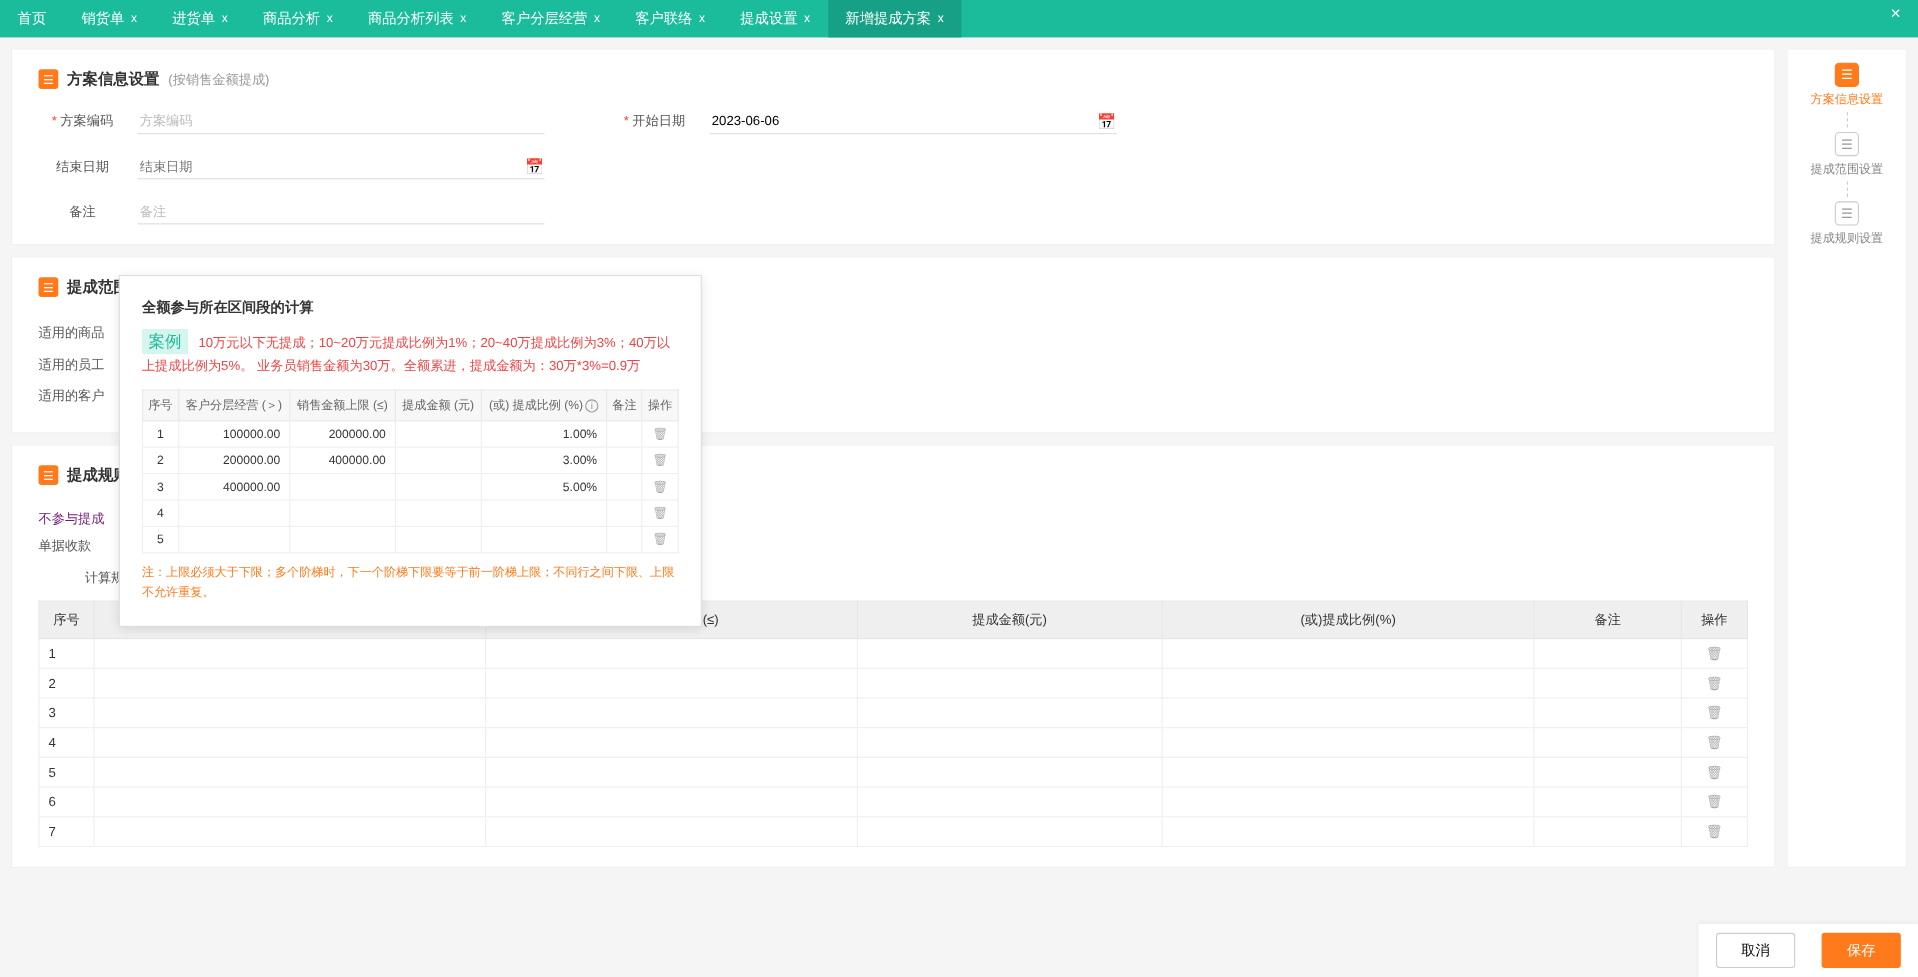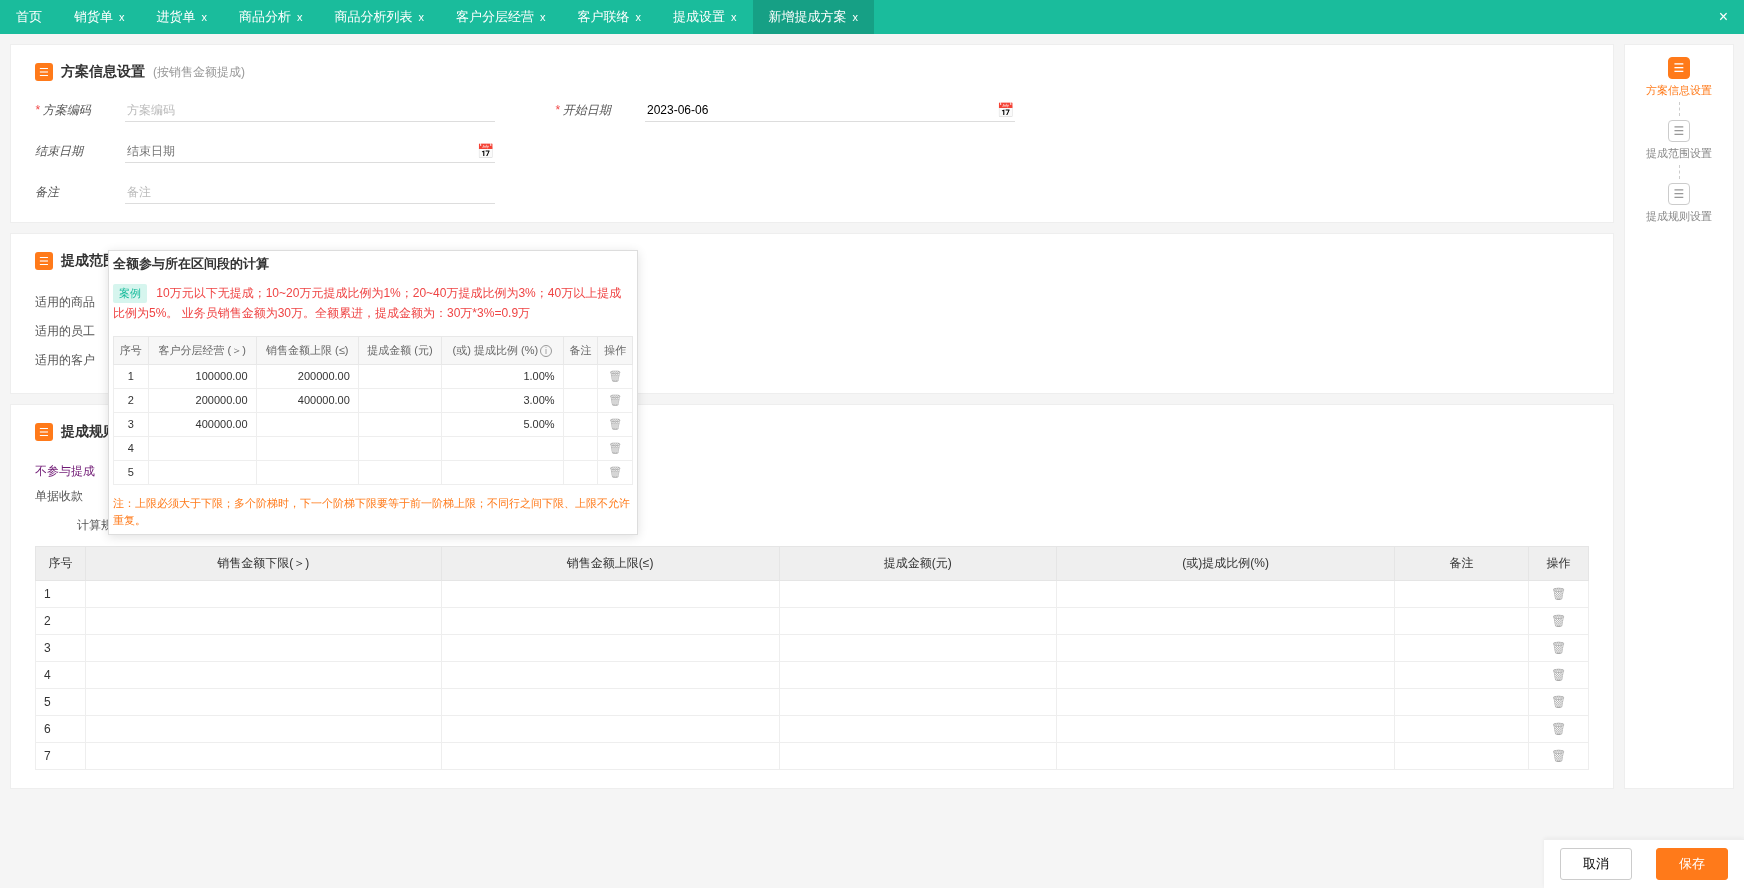--- a/index.html
+++ b/index.html
@@ -1,58 +1,58 @@
 <!DOCTYPE html>
 <html><head>
 <meta charset="utf-8">
 <style>
 * { box-sizing: border-box; margin: 0; padding: 0; }
 body { font-family: "Microsoft YaHei", Arial, sans-serif; font-size: 12px; color: #333; background: #f5f5f5; }
 
-.tabs-bar { background: #1abc9c; display: flex; align-items: center; height: 34px; position: relative; }
+.tabs-bar { background: #1abc9c; display: flex; height: 34px; position: relative; }
 .tab { padding: 0 16px; height: 34px; display: flex; align-items: center; color: #fff; cursor: pointer; font-size: 13px; }
 .tab.active { background: #16a085; }
 .tab .close { margin-left: 6px; font-size: 11px; }
 .tabs-close-all { position: absolute; right: 8px; color: #fff; font-size: 16px; cursor: pointer; padding: 4px 8px; }
 
 .content-wrap { display: flex; gap: 10px; padding: 10px; }
 .main-col { flex: 1; display: flex; flex-direction: column; gap: 10px; }
 .side-col { width: 110px; background: #fff; border: 1px solid #eee; padding: 12px 4px; }
 
 .panel { background: #fff; border: 1px solid #eee; padding: 18px 24px; }
 .panel-header { display: flex; align-items: center; gap: 8px; margin-bottom: 18px; }
 .panel-icon { width: 18px; height: 18px; border-radius: 3px; background: #ff7a1a; color: #fff; display: flex; align-items: center; justify-content: center; font-size: 11px; }
 .panel-title { font-size: 14px; font-weight: 600; }
 .panel-sub { color: #999; font-size: 12px; }
 
 .form-grid { display: grid; grid-template-columns: repeat(2, 460px); gap: 18px 60px; }
 .form-row { display: flex; align-items: center; }
-.form-label { width: 90px; text-align: left; padding-right: 10px; color: #555; font-style: italic; }
+.form-label { width: 90px; text-align: center; padding-right: 10px; color: #555; }
 .req { color: #f04848; margin-right: 3px; }
 .form-input { flex: 1; border: none; border-bottom: 1px solid #ddd; padding: 4px 2px; font-size: 12px; outline: none; background: transparent; }
 .form-input::placeholder { color: #bbb; }
 .date-wrap { flex: 1; position: relative; display: flex; align-items: center; border-bottom: 1px solid #ddd; }
 .date-wrap input { border: none; flex: 1; padding: 4px 2px; font-size: 12px; outline: none; background: transparent; }
 .cal-icon { color: #ff7a1a; font-size: 14px; }
 
 .scope-list > div { padding: 6px 0; color: #555; }
 
 .radio-row { display: flex; align-items: center; gap: 22px; margin: 8px 0; }
 .radio-row .lbl { width: 90px; text-align: right; color: #555; }
 .radio-opt { display: flex; align-items: center; gap: 4px; }
 .radio-opt input { accent-color: #ff7a1a; }
 
 .main-table { width: 100%; border-collapse: collapse; margin-top: 12px; }
 .main-table th { background: #efefef; padding: 8px; font-weight: 500; font-size: 12px; border: 1px solid #e5e5e5; text-align: center; }
 .main-table td { padding: 6px 8px; border: 1px solid #eee; text-align: center; height: 24px; }
 .del-icon { color: #aaa; cursor: pointer; }
 
-.tooltip-pop { position: absolute; top: 250px; left: 108px; width: 530px; background: #fff; border: 1px solid #ddd; box-shadow: 0 2px 10px rgba(0,0,0,.12); padding: 4px; z-index: 100; }
+.tooltip-pop { position: absolute; top: 250px; left: 108px; width: 530px; background: #fff; border: 1px solid #ddd; box-shadow: 0 2px 10px rgba(0,0,0,.12); padding: 20px; z-index: 100; }
 .tooltip-pop h4 { font-size: 13px; font-weight: 600; margin-bottom: 10px; }
-.case-tag { display: inline-block; background: #d6f5ee; color: #1abc9c; padding: 2px 6px; border-radius: 2px; font-size: 11px; margin-right: 6px; }
+.case-tag { display: inline-block; background: #d6f5ee; color: #1abc9c; padding: 2px 6px; border-radius: 2px; font-size: 15px; margin-right: 6px; }
 .case-text { color: #ef4444; line-height: 1.7; font-size: 12px; }
 .pop-table { width: 100%; border-collapse: collapse; margin-top: 12px; }
 .pop-table th { background: #f7f7f7; padding: 6px 4px; font-weight: 500; font-size: 11px; border: 1px solid #e8e8e8; text-align: center; color: #666; }
 .pop-table td { padding: 5px 8px; border: 1px solid #eee; font-size: 11px; text-align: center; }
 .pop-note { color: #ff7a1a; font-size: 11px; margin-top: 10px; line-height: 1.6; }
 .info-ic { display:inline-block; width:12px; height:12px; border:1px solid #999; border-radius:50%; font-size:9px; line-height:11px; color:#999; margin-left:2px;}
 
 .anchor-nav { display: flex; flex-direction: column; align-items: center; gap: 4px; }
 .anchor-item { display: flex; flex-direction: column; align-items: center; gap: 4px; cursor: pointer; }
 .anchor-ic { width: 22px; height: 22px; border-radius: 4px; border: 1px solid #ccc; display: flex; align-items: center; justify-content: center; font-size: 12px; color: #999; }

